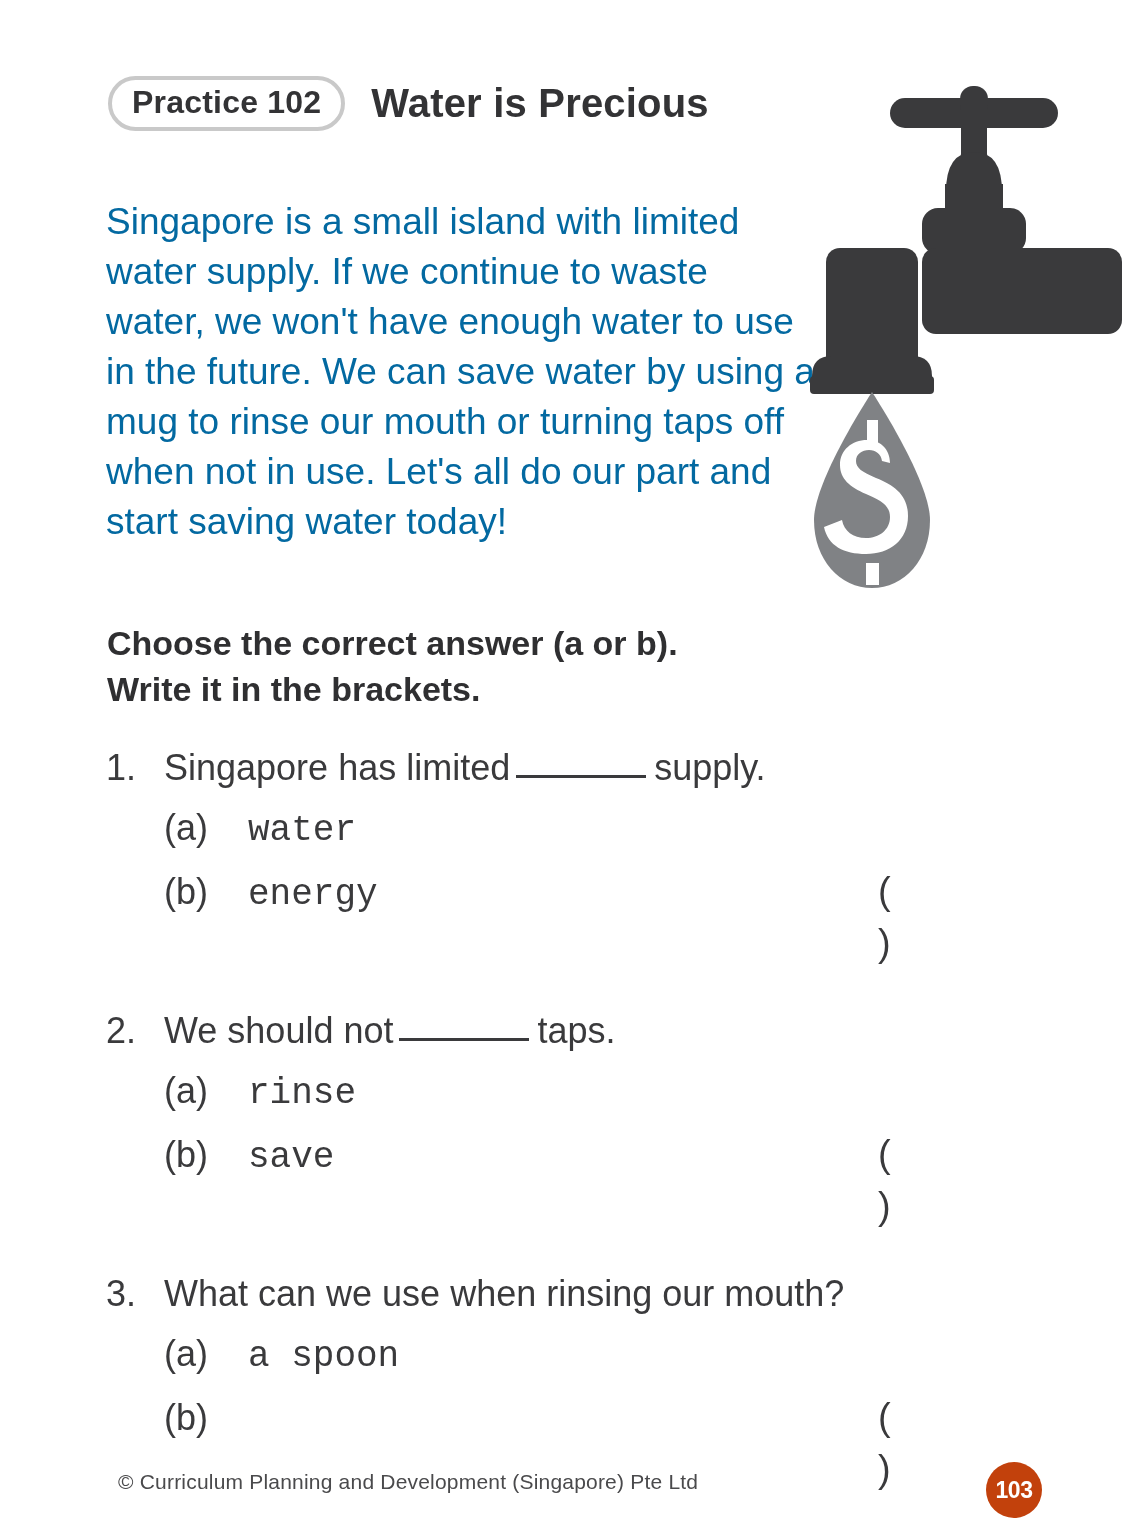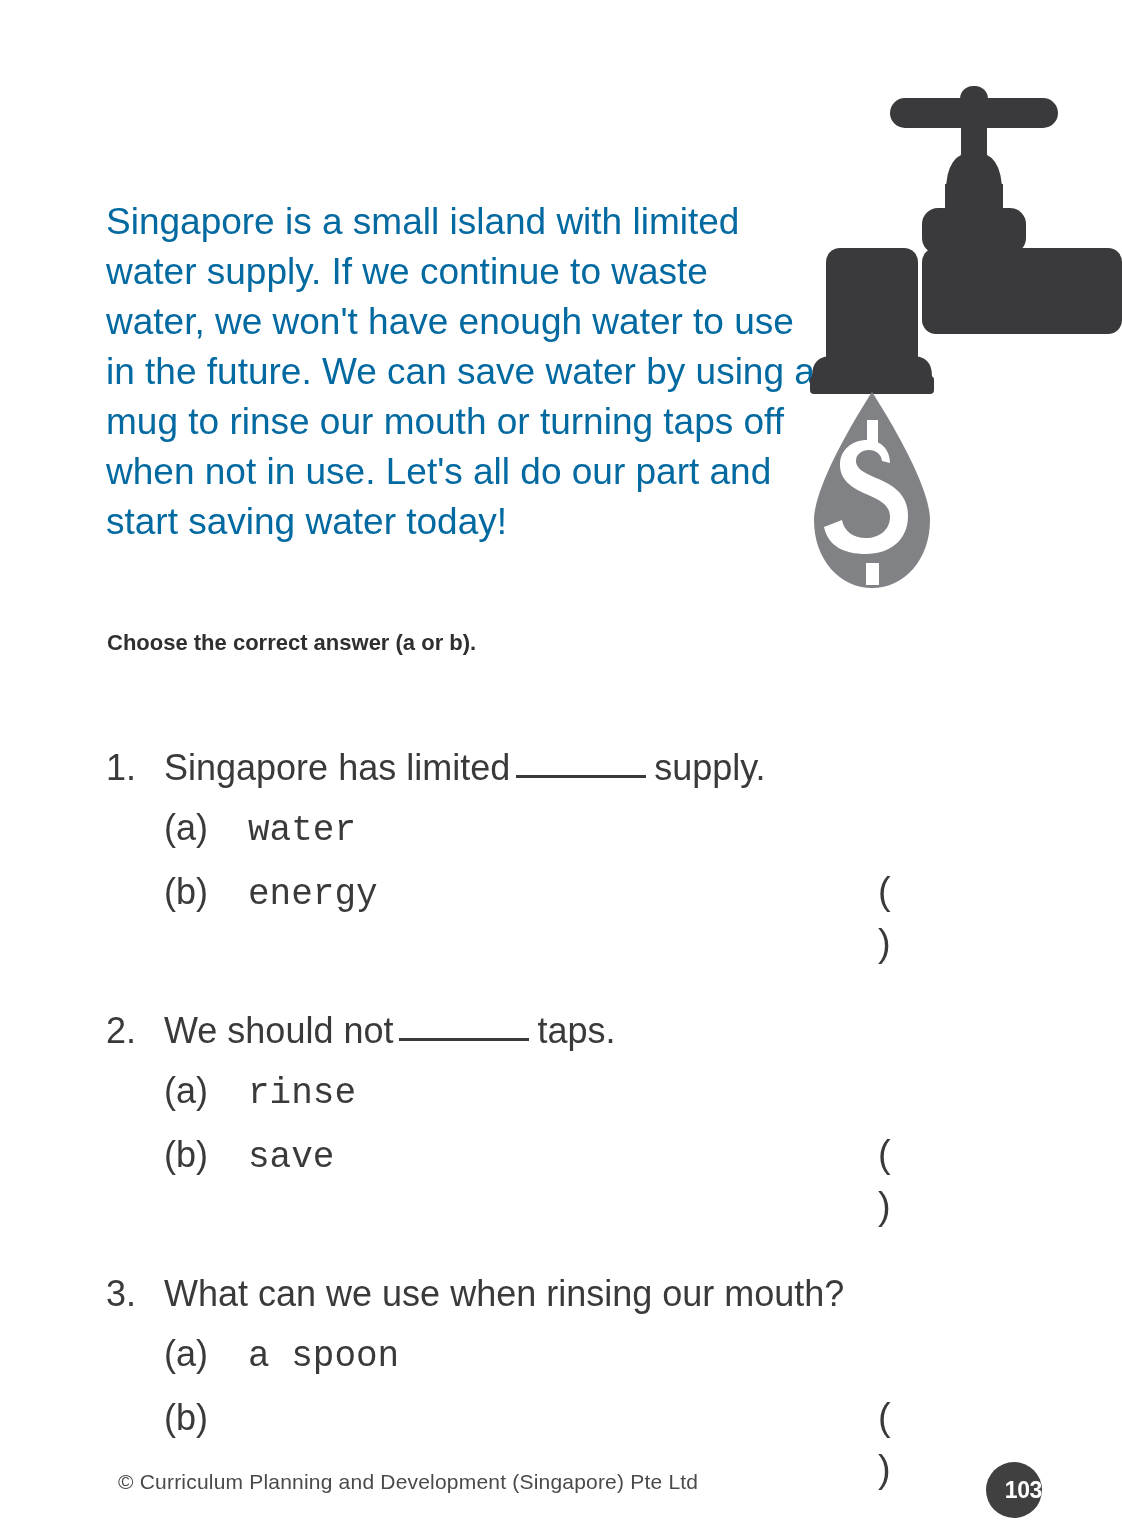--- a/index.html
+++ b/index.html
@@ -75,21 +75,21 @@
     height: 540px;
     z-index: 1;
   }
 
   
   .instructions {
     position: absolute;
     left: 107px;
     top: 620px;
     width: 760px;
-    font-size: 22px;
+    font-size: 34px;
     font-weight: bold;
     line-height: 46px;
     color: #2f2f31;
   }
 
   
   .questions {
     position: absolute;
     left: 106px;
     top: 742px;
@@ -166,37 +166,43 @@
     letter-spacing: 0.2px;
     white-space: nowrap;
   }
   .page-number-badge {
     position: absolute;
     left: 986px;
     top: 0px;
     width: 56px;
     height: 56px;
     border-radius: 50%;
-    background: #404040;
+    background: #c2410c;
     display: flex;
     align-items: center;
-    justify-content: flex-end;
+    justify-content: center;
   }
   .page-number-label {
     color: #ffffff;
     font-size: 23px;
     font-weight: bold;
     letter-spacing: -0.4px;
   }
 </style>
 </head>
 <body>
 
 <div class="page">
 
+  <div class="header">
+    <div class="practice-badge">
+      <span class="practice-badge-label">Practice 102</span>
+    </div>
+    <div class="page-title">Water is Precious</div>
+  </div>
 
   <div class="illustration">
     <svg width="316" height="540" viewBox="0 0 316 540" xmlns="http://www.w3.org/2000/svg">
       <g fill="#3a3a3c">
 
         <rect x="84" y="18" width="168" height="30" rx="15"></rect>
 
         <rect x="154" y="6" width="28" height="32" rx="13"></rect>
 
         <rect x="155" y="30" width="26" height="50"></rect>
@@ -228,20 +234,21 @@
                    C70 370 75 374 76 381 Z"></path>
         </g>
       </g>
     </svg>
   </div>
 
   <p class="intro">Singapore is a small island with limited water supply. If we continue to waste water, we won't have enough water to use in the future. We can save water by using a mug to rinse our mouth or turning taps off when not in use. Let's all do our part and start saving water today!</p>
 
   <div class="instructions">
     <div>Choose the correct answer (a or b).</div>
+    <div>Write it in the brackets.</div>
   </div>
 
   <div class="questions">
 
     <div class="question">
       <div class="q-stem">
         <span class="q-num">1.</span>
         <span class="q-text"><span>Singapore has limited</span><span class="blank-line"></span><span>supply.</span></span>
       </div>
       <div class="q-option">

